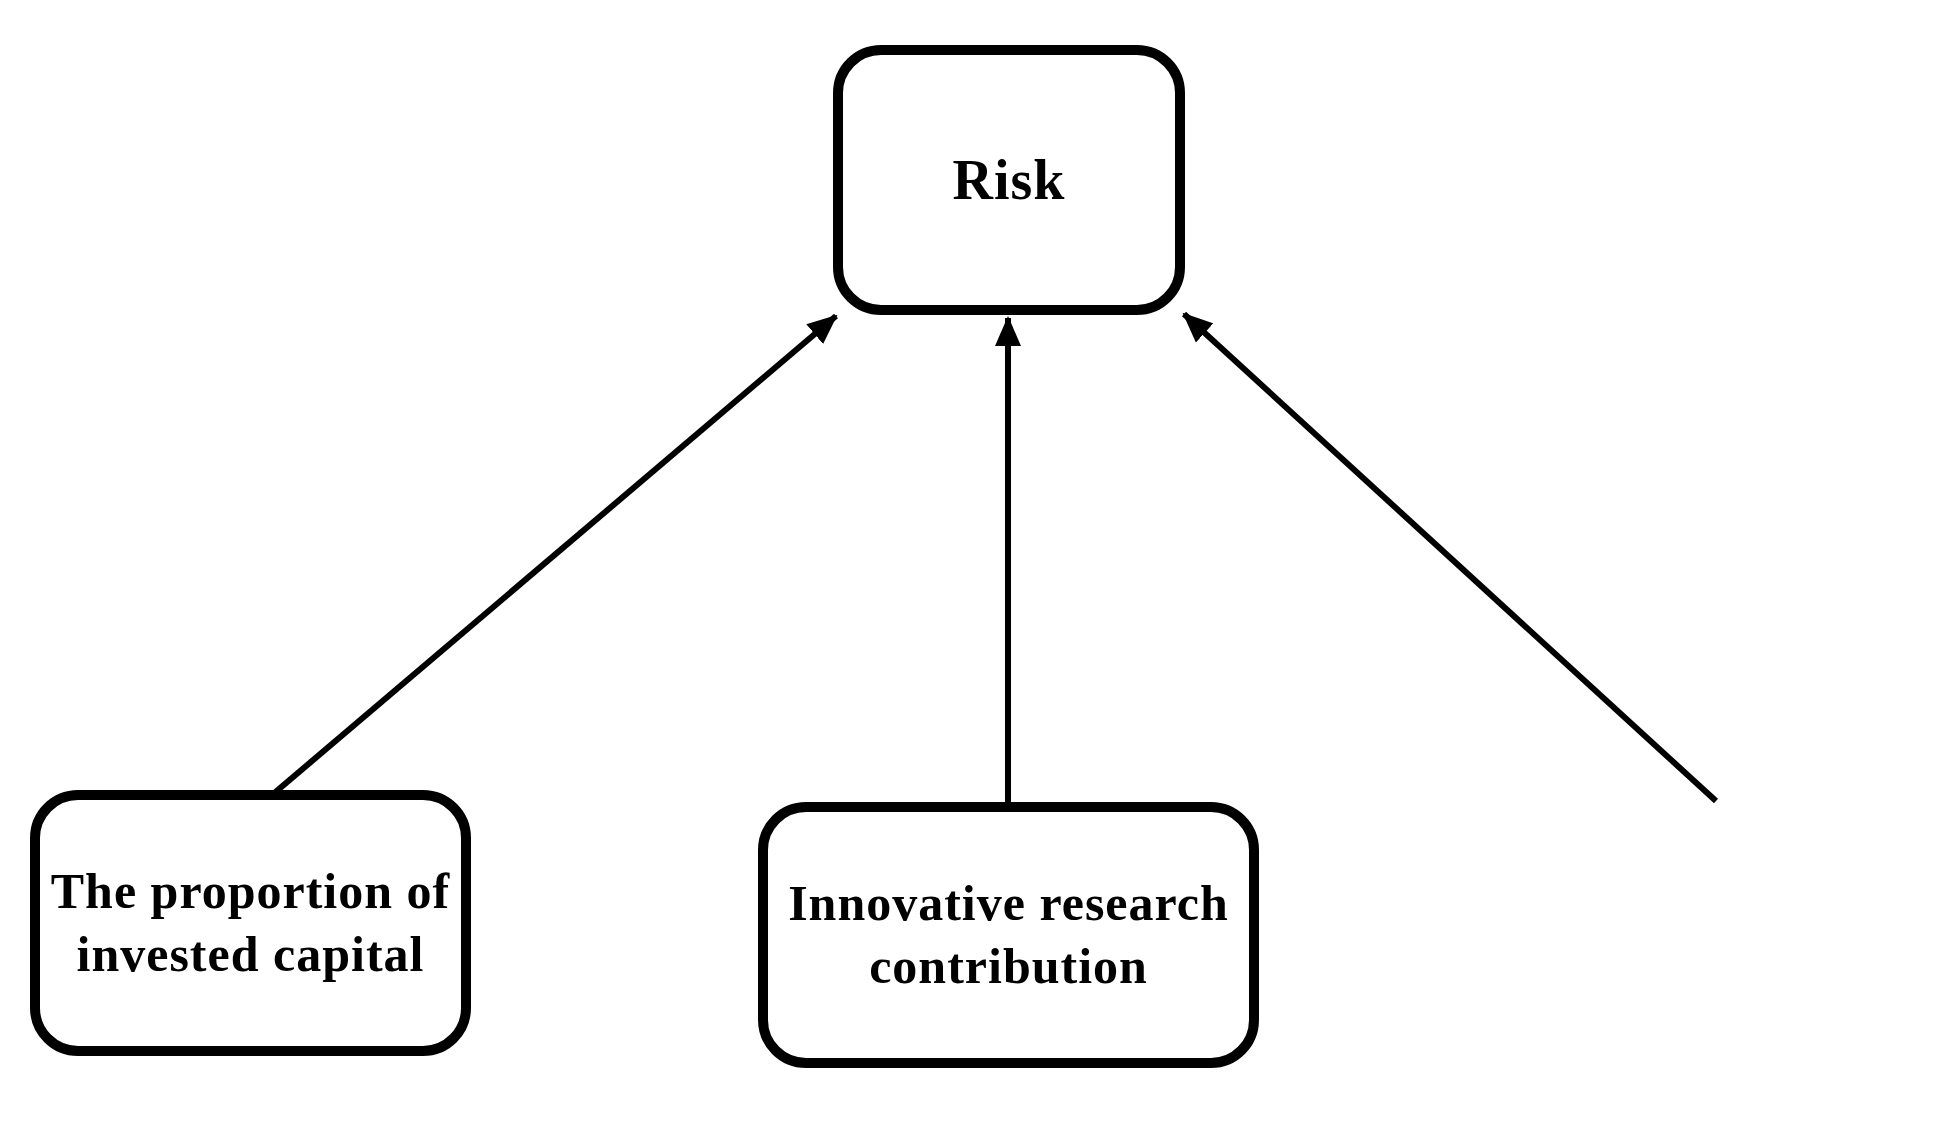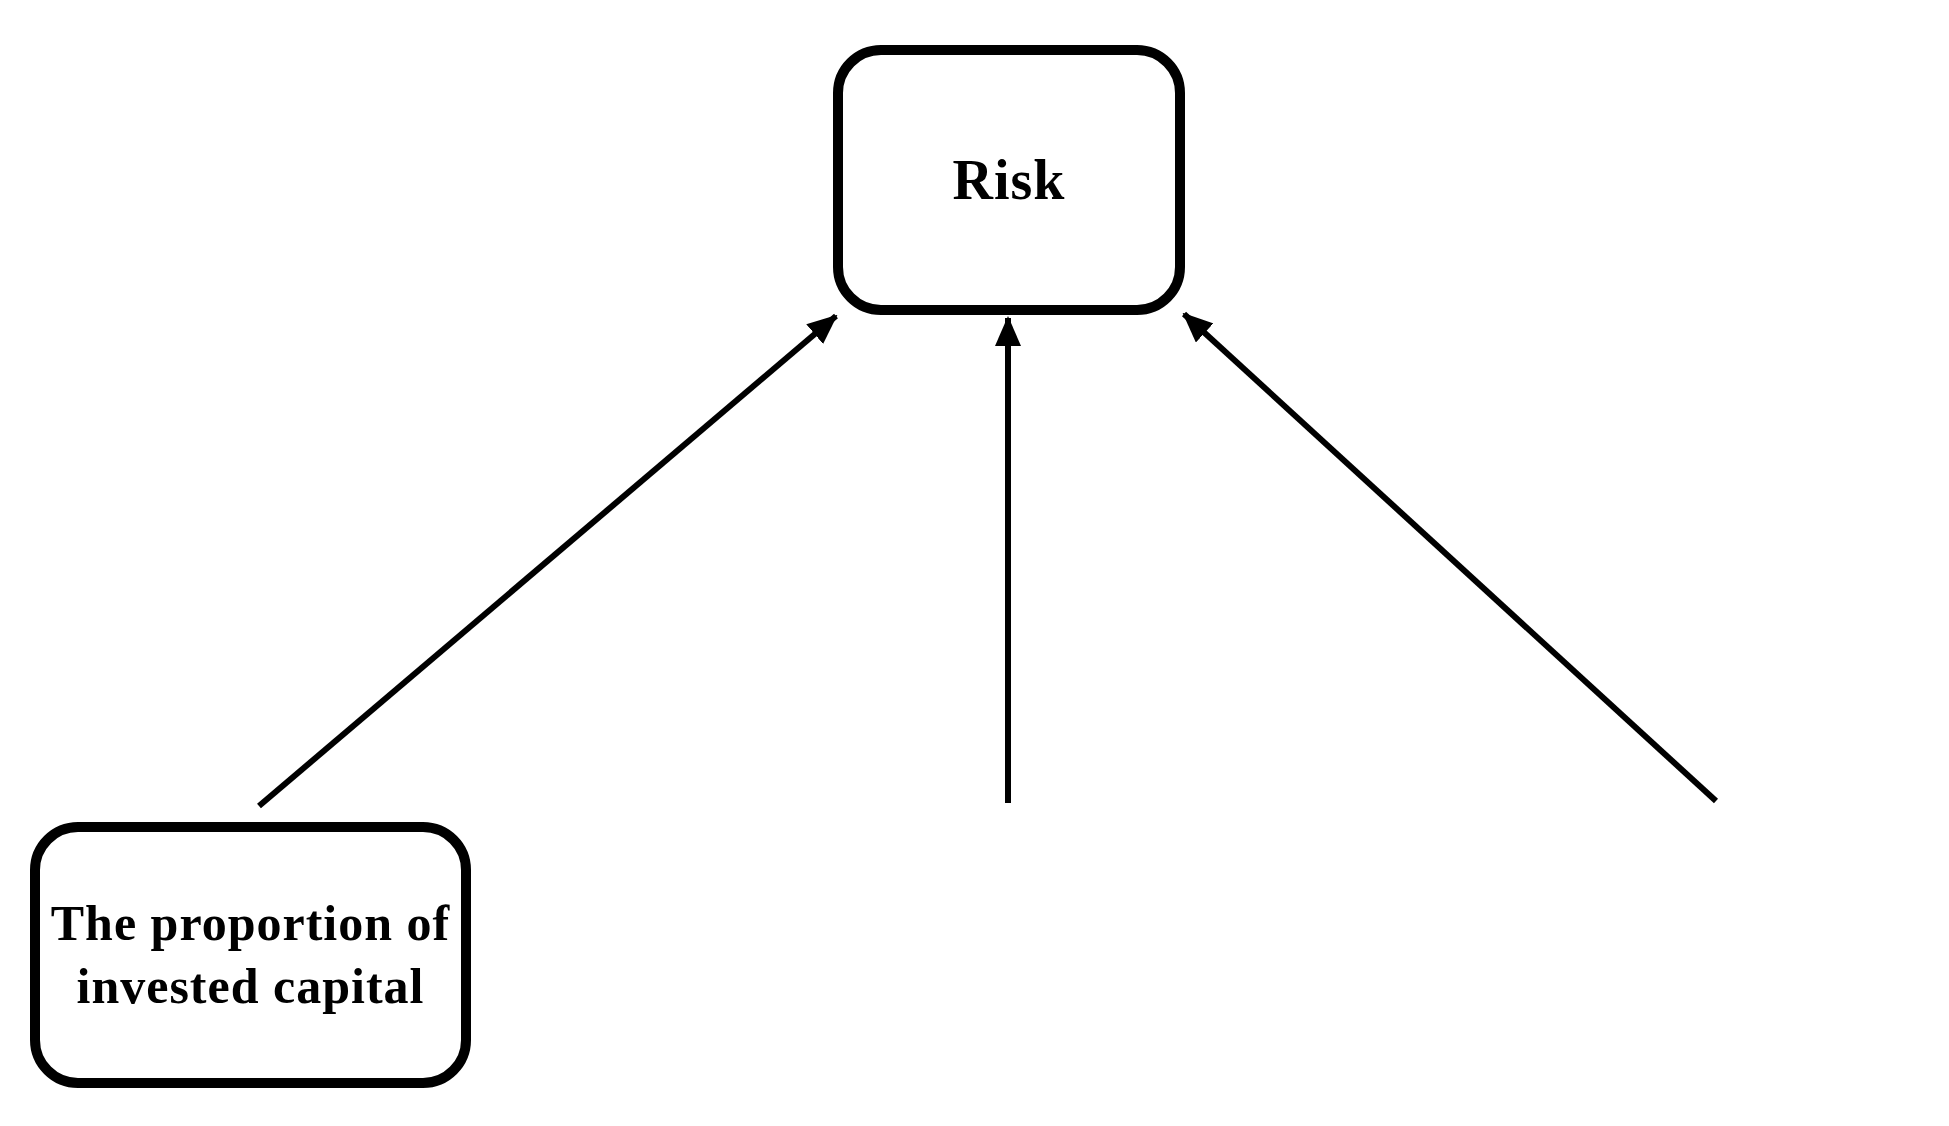--- a/index.html
+++ b/index.html
@@ -43,21 +43,21 @@
   .node-risk {
     left: 833px;
     top: 45px;
     width: 352px;
     height: 270px;
     text-align: right;
   }
   .node-risk .node-label { font-size: 56px; }
   .node-invested {
     left: 30px;
-    top: 822px;
+    top: 790px;
     width: 441px;
     height: 266px;
   }
   .node-invested .node-label { font-size: 50px; }
   .node-innovative {
     left: 758px;
     top: 802px;
     width: 501px;
     height: 266px;
   }
@@ -93,15 +93,19 @@
 
   <div class="node node-risk">
     <span class="node-label">Risk</span>
   </div>
 
   <div class="node node-invested">
     <span class="node-label">The proportion of
 invested capital</span>
   </div>
 
+  <div class="node node-innovative">
+    <span class="node-label">Innovative research
+contribution</span>
+  </div>
 
 
 </div>
 
 </body></html>

